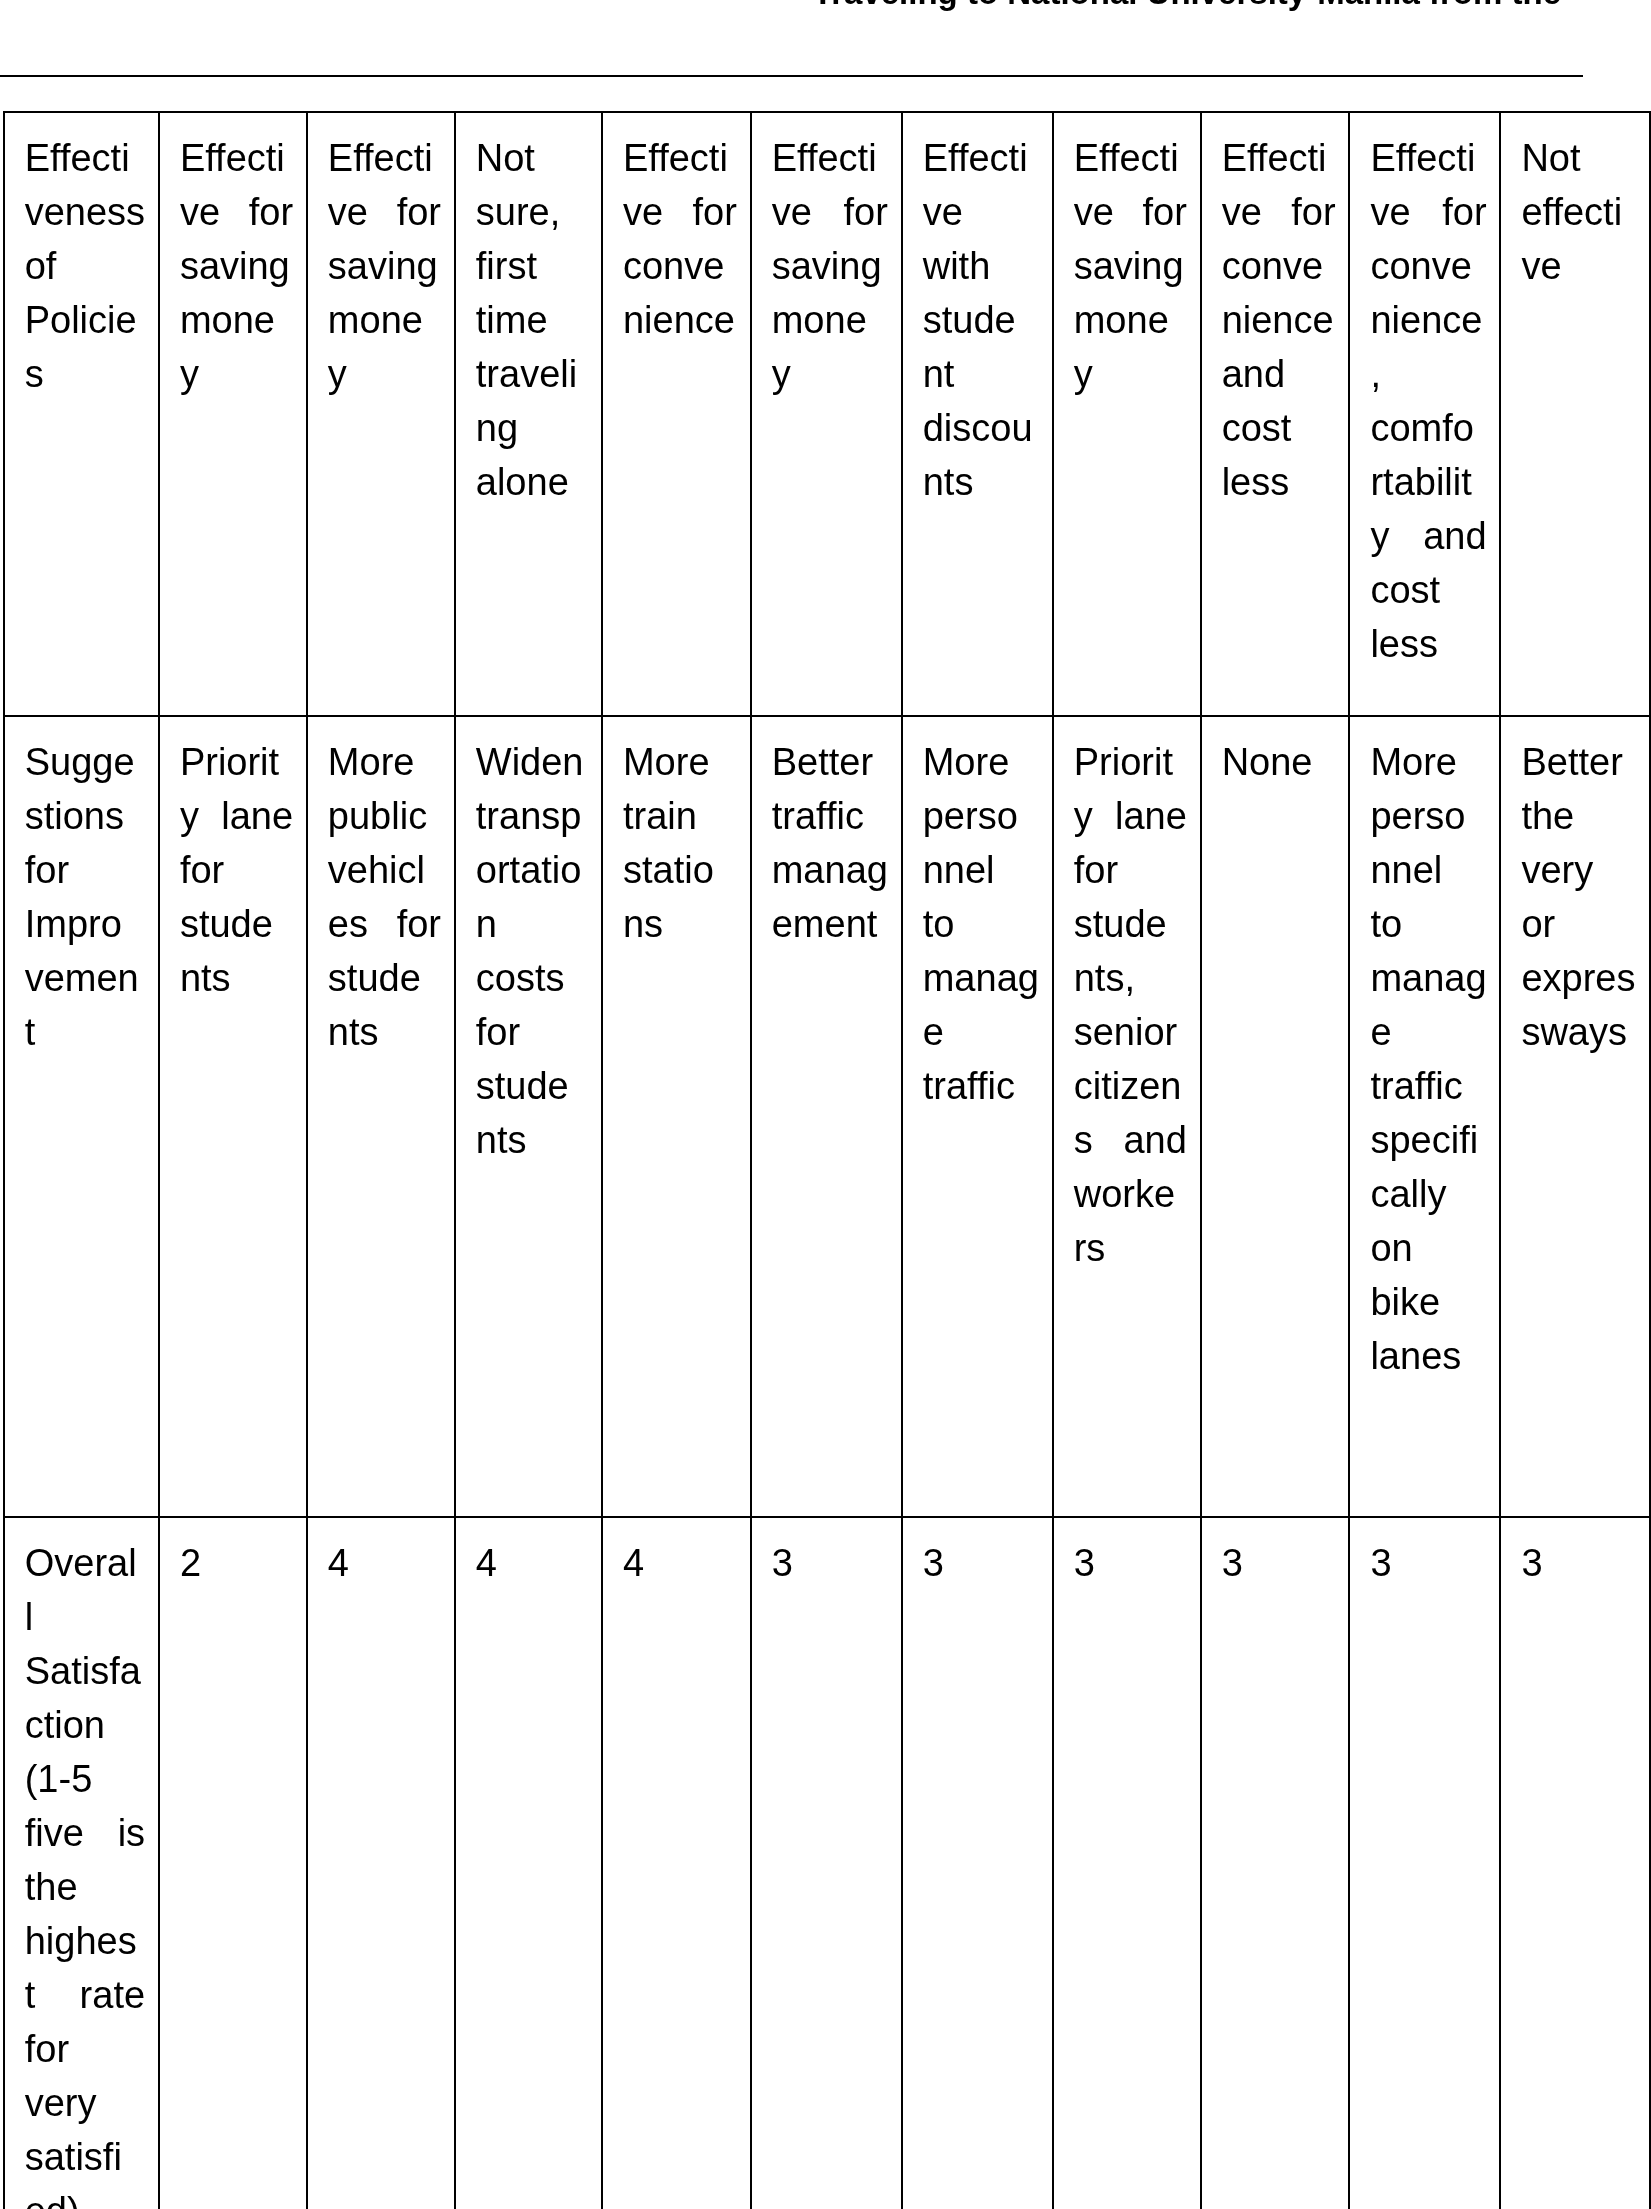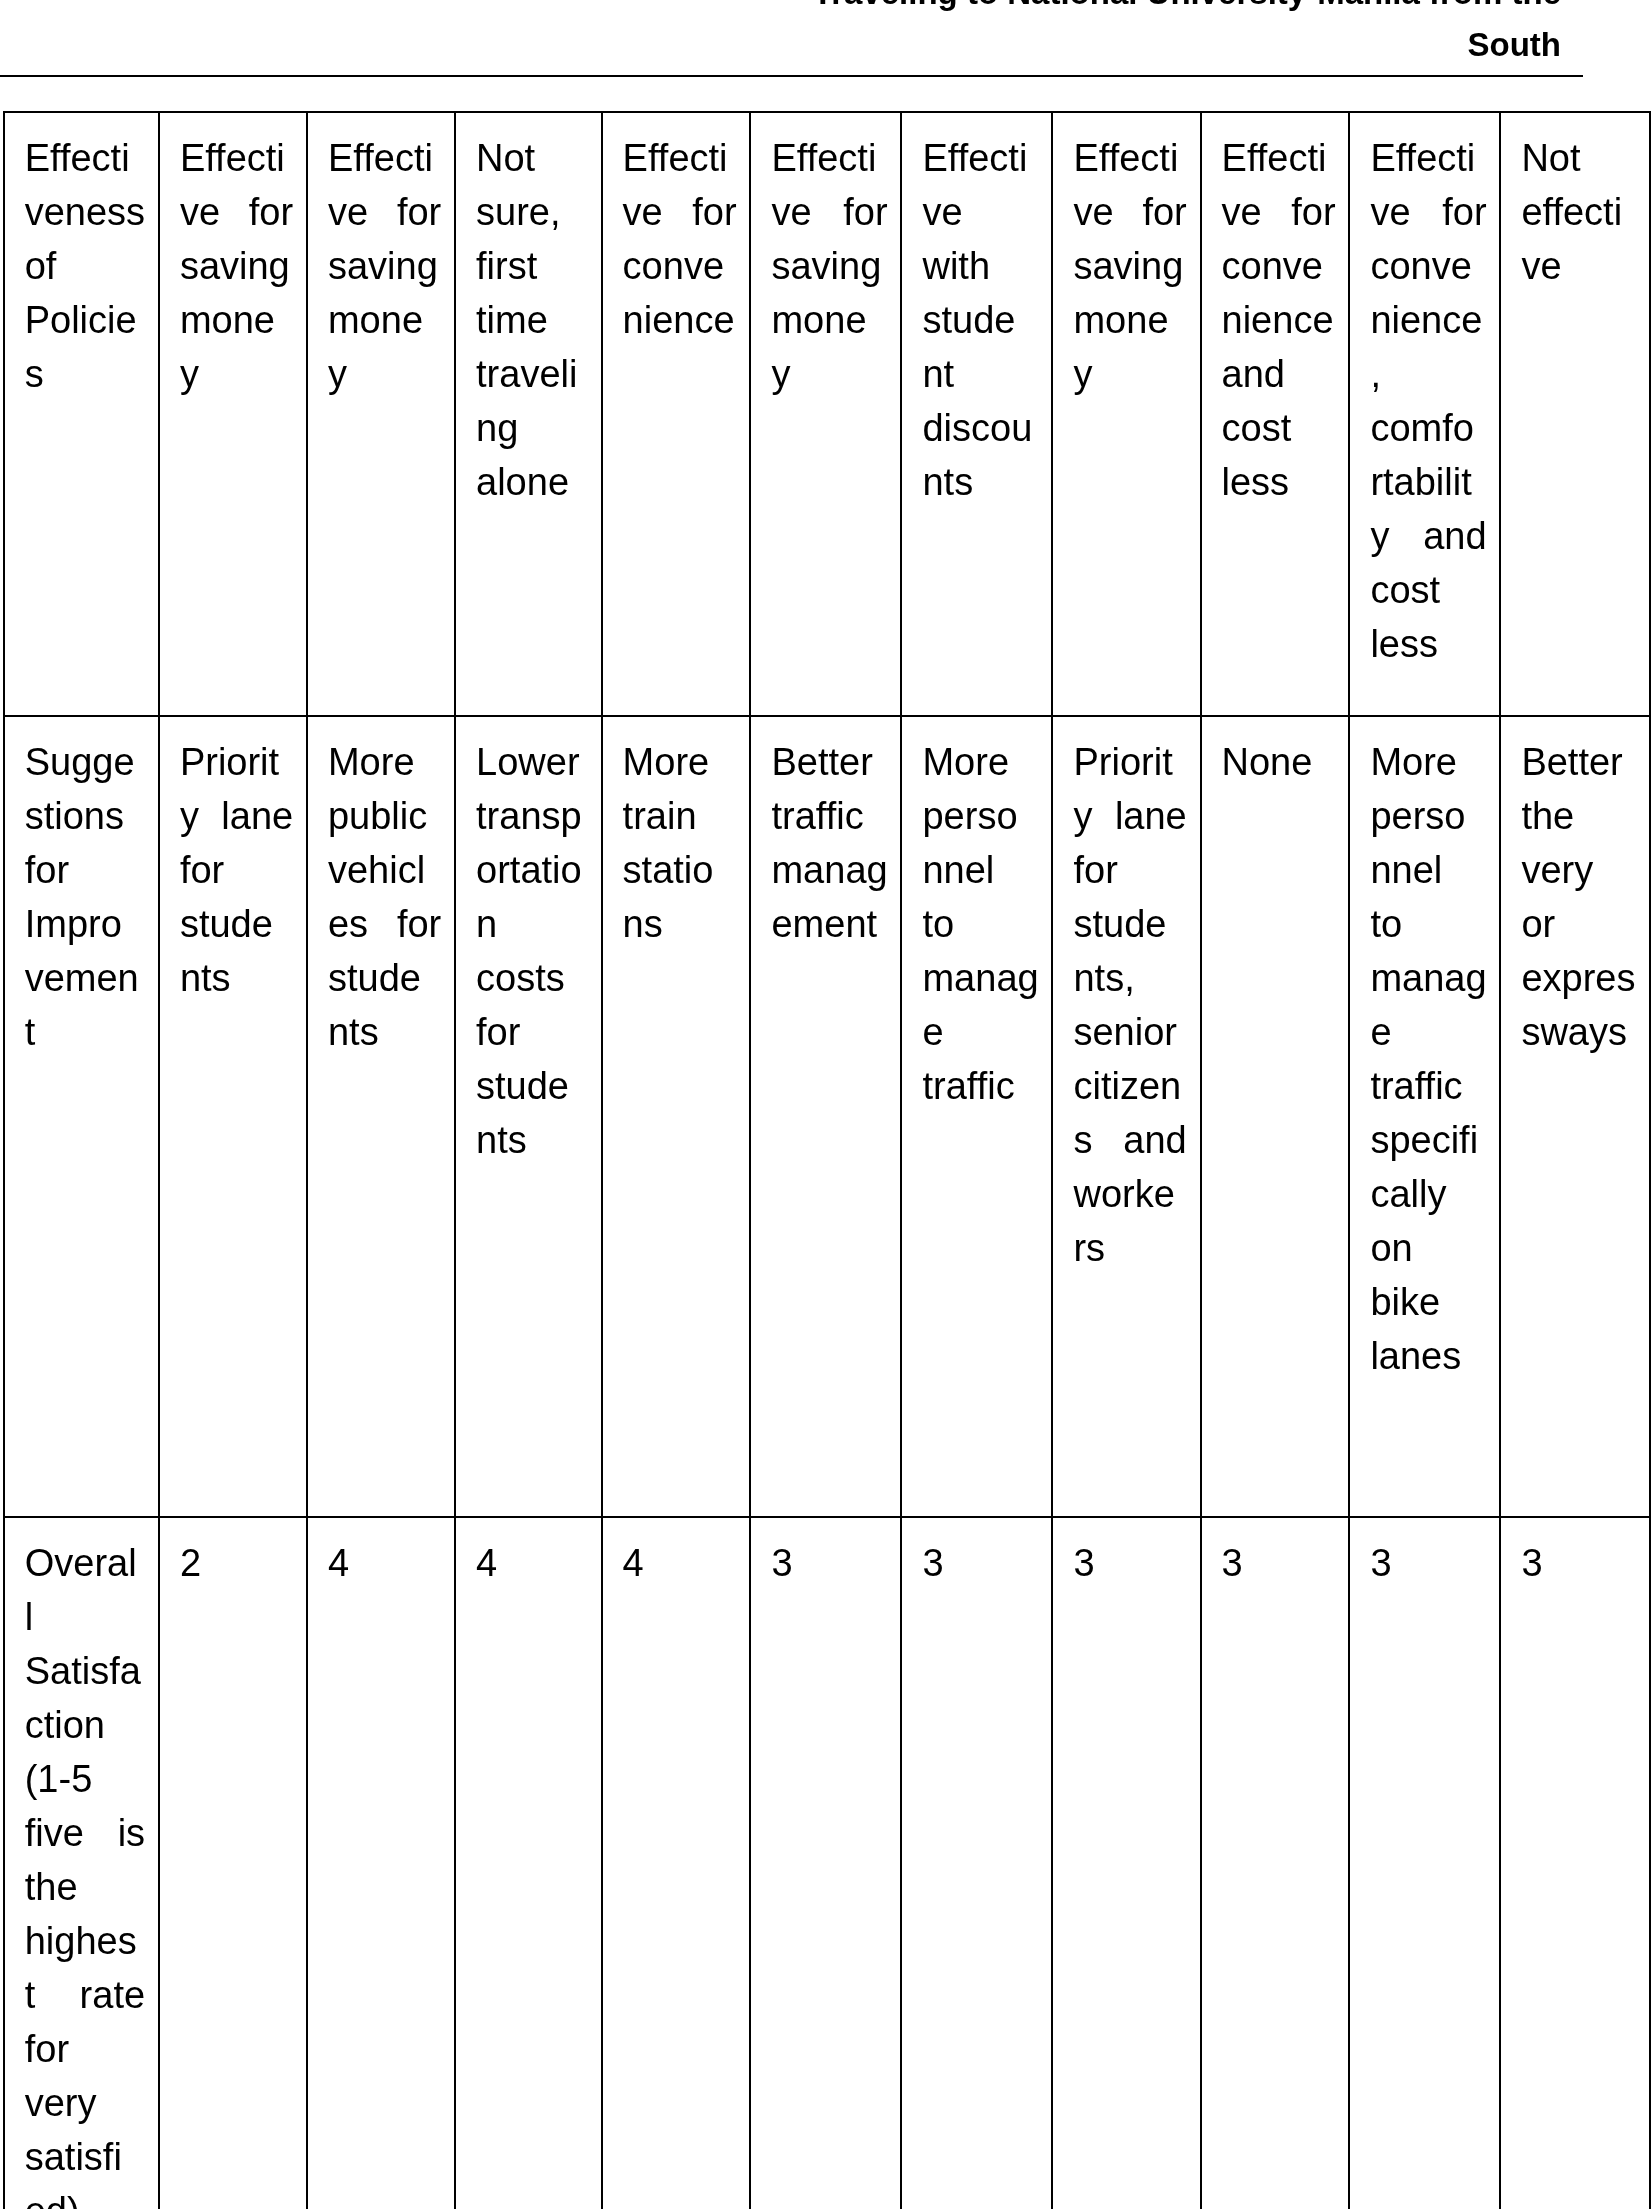--- a/index.html
+++ b/index.html
@@ -30,21 +30,20 @@
   .cell-line.j { text-align: justify; text-align-last: justify; white-space: normal; }
   tr.row-policies td { height: 604px; }
   tr.row-suggestions td { height: 801px; }
   tr.row-satisfaction td { height: 800px; }
 </style>
 </head>
 <body>
 
 <div class="page-header">
   <span class="line">Traveling to National University-Manila from the</span>
-  <span class="line">South</span>
 </div>
 <div class="header-rule"></div>
 
 <table class="survey-table">
   <colgroup>
     <col>
       <col>
       <col>
       <col>
       <col>
@@ -161,21 +160,21 @@
         </td>
         <td>
           <span class="cell-line">More</span>
           <span class="cell-line">public</span>
           <span class="cell-line">vehicl</span>
           <span class="cell-line j">es for</span>
           <span class="cell-line">stude</span>
           <span class="cell-line">nts</span>
         </td>
         <td>
-          <span class="cell-line">Lower</span>
+          <span class="cell-line">Widen</span>
           <span class="cell-line">transp</span>
           <span class="cell-line">ortatio</span>
           <span class="cell-line j">n costs</span>
           <span class="cell-line">for</span>
           <span class="cell-line">stude</span>
           <span class="cell-line">nts</span>
         </td>
         <td>
           <span class="cell-line">More</span>
           <span class="cell-line">train</span>

